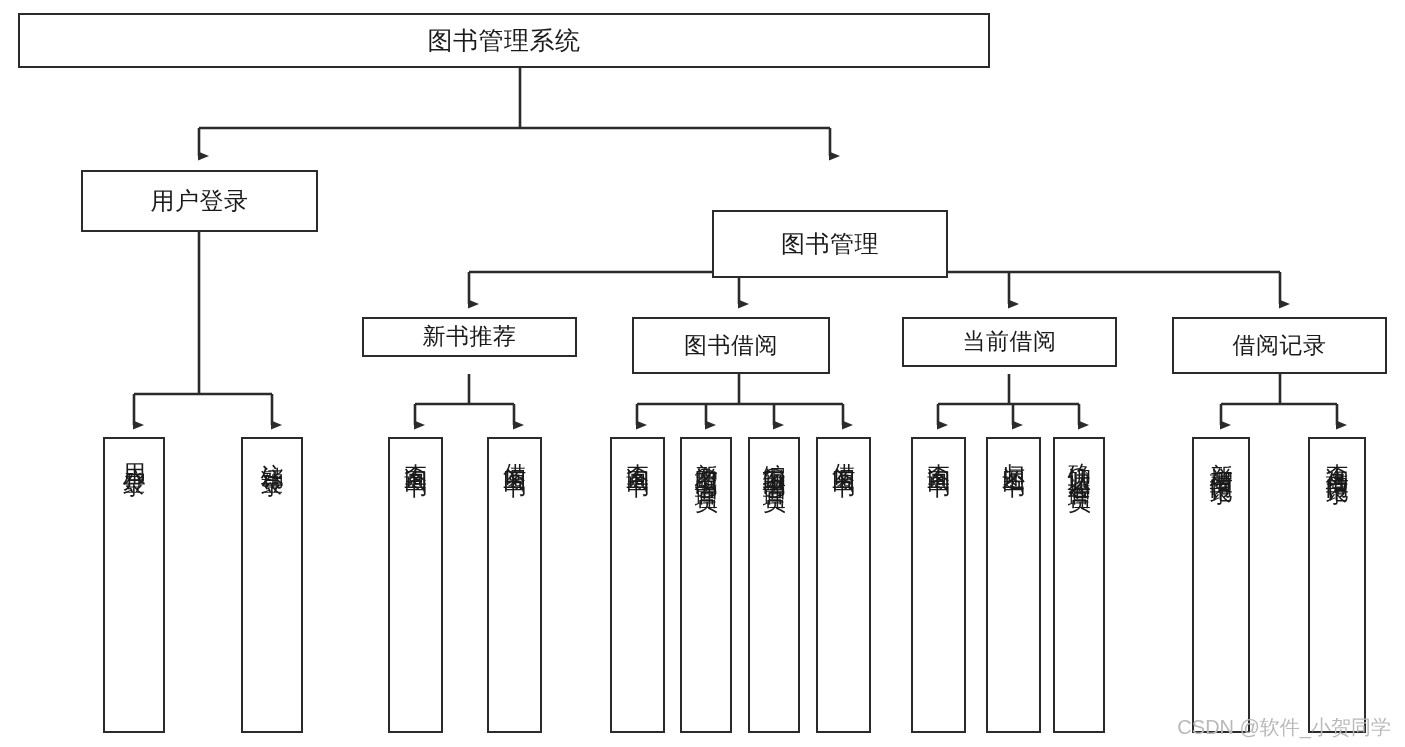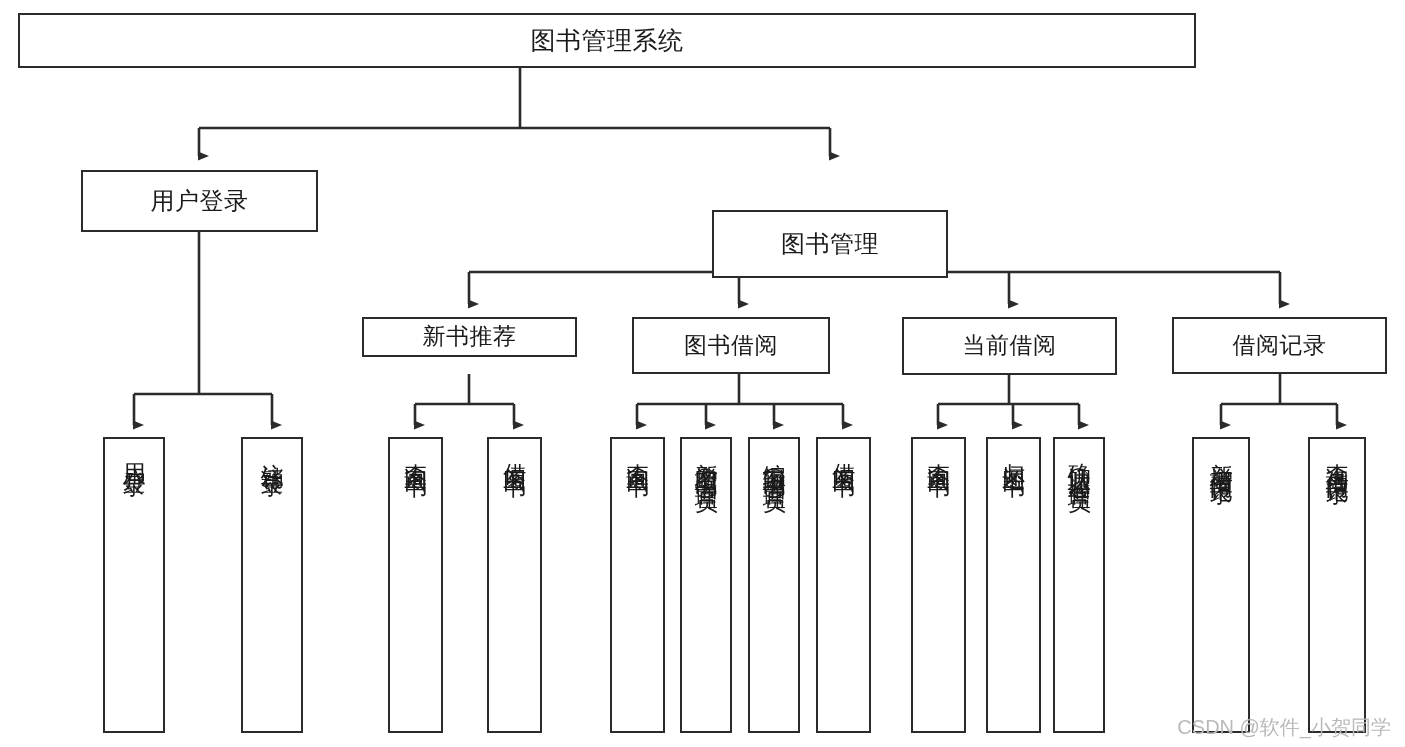--- a/index.html
+++ b/index.html
@@ -128,38 +128,38 @@
     </g>
 
     <g stroke="#2b2b2b" stroke-width="2.6" fill="none">
       <path d="M1280,374 L1280,404"></path>
       <path d="M1221,404 L1337,404"></path>
       <path d="M1221,404 L1221,425" marker-end="url(#arw)"></path>
       <path d="M1337,404 L1337,425" marker-end="url(#arw)"></path>
     </g>
   </svg>
 
-  <div class="node level-0" style="left:18px; top:13px; width:1178px; height:55px;">
+  <div class="node level-0" style="left:18px; top:13px; width:972px; height:55px;">
     <span class="node-label">图书管理系统</span>
   </div>
 
   <div class="node level-1" style="left:81px; top:170px; width:237px; height:62px;">
     <span class="node-label">用户登录</span>
   </div>
   <div class="node level-1" style="left:712px; top:170px; width:236px; height:68px;margin-top:40px;">
     <span class="node-label">图书管理</span>
   </div>
 
   <div class="node level-2" style="left:362px; top:317px; width:215px; height:40px;">
     <span class="node-label">新书推荐</span>
   </div>
   <div class="node level-2" style="left:632px; top:317px; width:198px; height:57px;">
     <span class="node-label">图书借阅</span>
   </div>
-  <div class="node level-2" style="left:902px; top:317px; width:215px; height:58px;">
+  <div class="node level-2" style="left:902px; top:317px; width:215px; height:50px;">
     <span class="node-label">当前借阅</span>
   </div>
   <div class="node level-2" style="left:1172px; top:317px; width:215px; height:57px;">
     <span class="node-label">借阅记录</span>
   </div>
 
   <div class="node leaf" style="left:103px; top:437px; width:62px; height:296px;">
     <span class="node-label">用户登录</span>
   </div>
   <div class="node leaf" style="left:241px; top:437px; width:62px; height:296px;">

